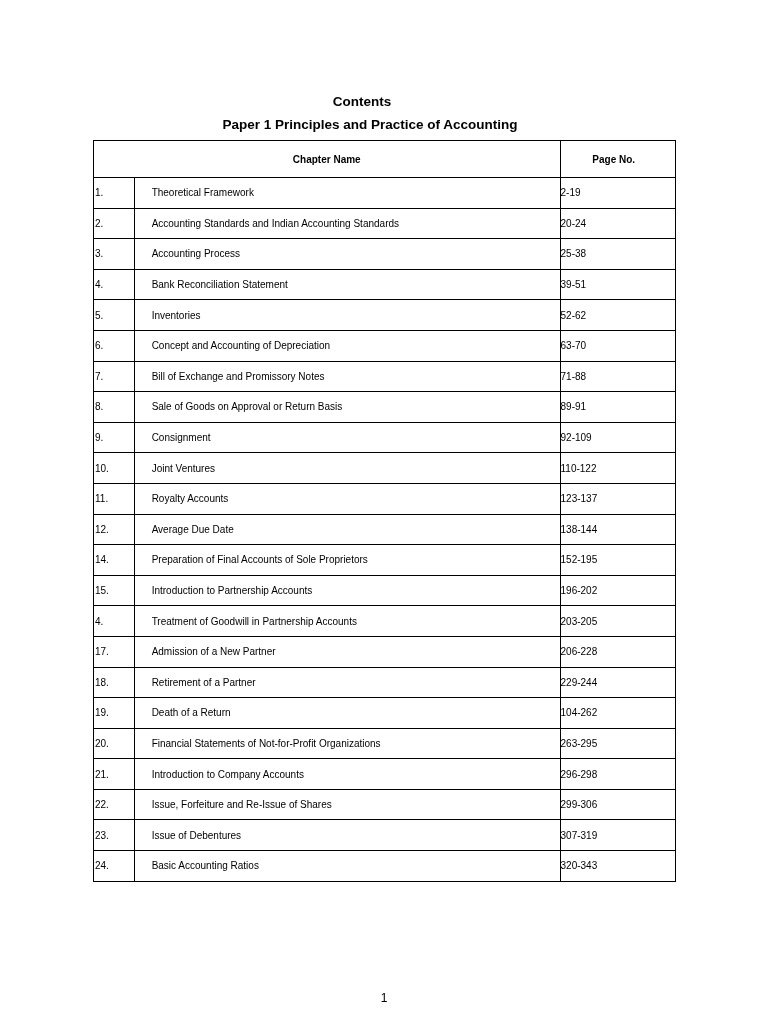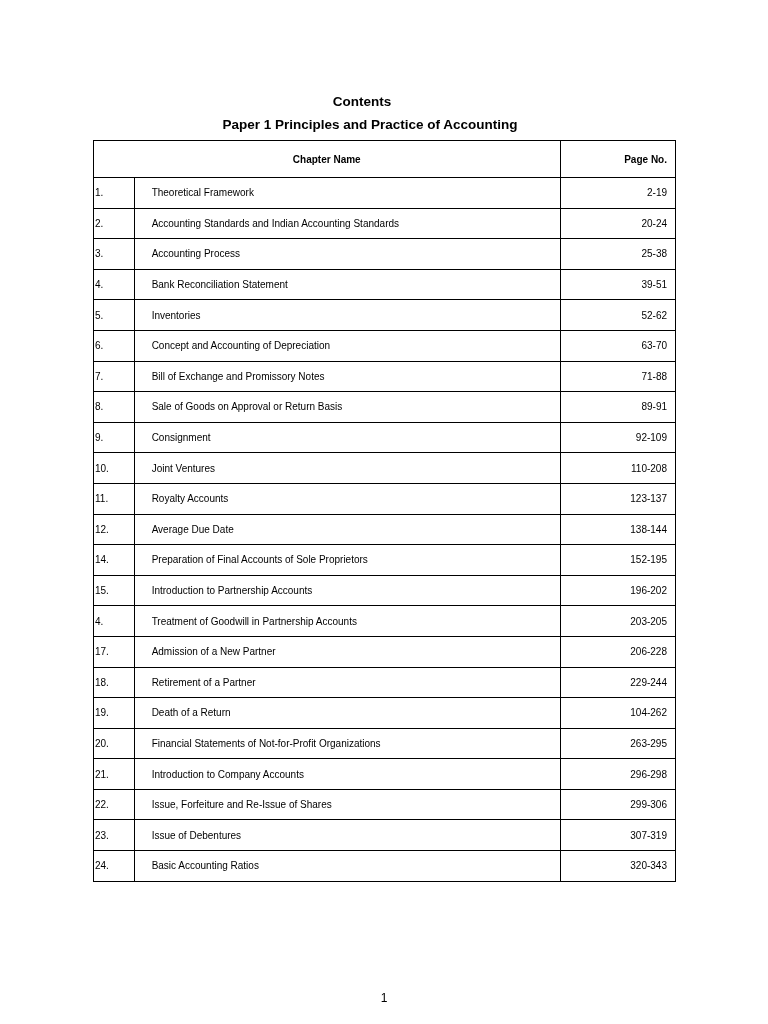--- a/index.html
+++ b/index.html
@@ -5,21 +5,21 @@
   html,body{margin:0;padding:0;background:#fff;}
   body{width:768px;height:1024px;position:relative;font-family:"Liberation Sans",sans-serif;color:#000;overflow:hidden;}
   .title{position:absolute;left:0;width:724px;text-align:center;font-weight:bold;font-size:13.5px;}
   #t1{top:94px;}
   #t2{top:117px;margin-left:8px;}
   table{position:absolute;left:93px;top:140px;border-collapse:collapse;width:583px;font-size:10px;}
   td,th{border:1px solid #000;padding:0;height:29.6px;}
   th{font-weight:bold;height:36px;}
   .c-num{width:40px;padding-left:1px;}
   .c-name{width:427px;padding-left:17px;}
-  .c-page{width:111px;text-align:right;padding-right:8px;margin-top:44px;}
+  .c-page{width:111px;padding-right:8px;margin-top:44px;}
   .pnum{position:absolute;top:991px;left:0;width:768px;text-align:center;font-size:12px;}
 </style>
 </head>
 <body>
 
 <div class="title" id="t1">Contents</div>
 <div class="title" id="t2">Paper 1 Principles and Practice of Accounting</div>
 
 <table>
   <thead>
@@ -70,21 +70,21 @@
         <td class="c-page">89-91</td>
       </tr>
       <tr>
         <td class="c-num">9.</td>
         <td class="c-name">Consignment</td>
         <td class="c-page">92-109</td>
       </tr>
       <tr>
         <td class="c-num">10.</td>
         <td class="c-name">Joint Ventures</td>
-        <td class="c-page">110-208</td>
+        <td class="c-page">110-122</td>
       </tr>
       <tr>
         <td class="c-num">11.</td>
         <td class="c-name">Royalty Accounts</td>
         <td class="c-page">123-137</td>
       </tr>
       <tr>
         <td class="c-num">12.</td>
         <td class="c-name">Average Due Date</td>
         <td class="c-page">138-144</td>

